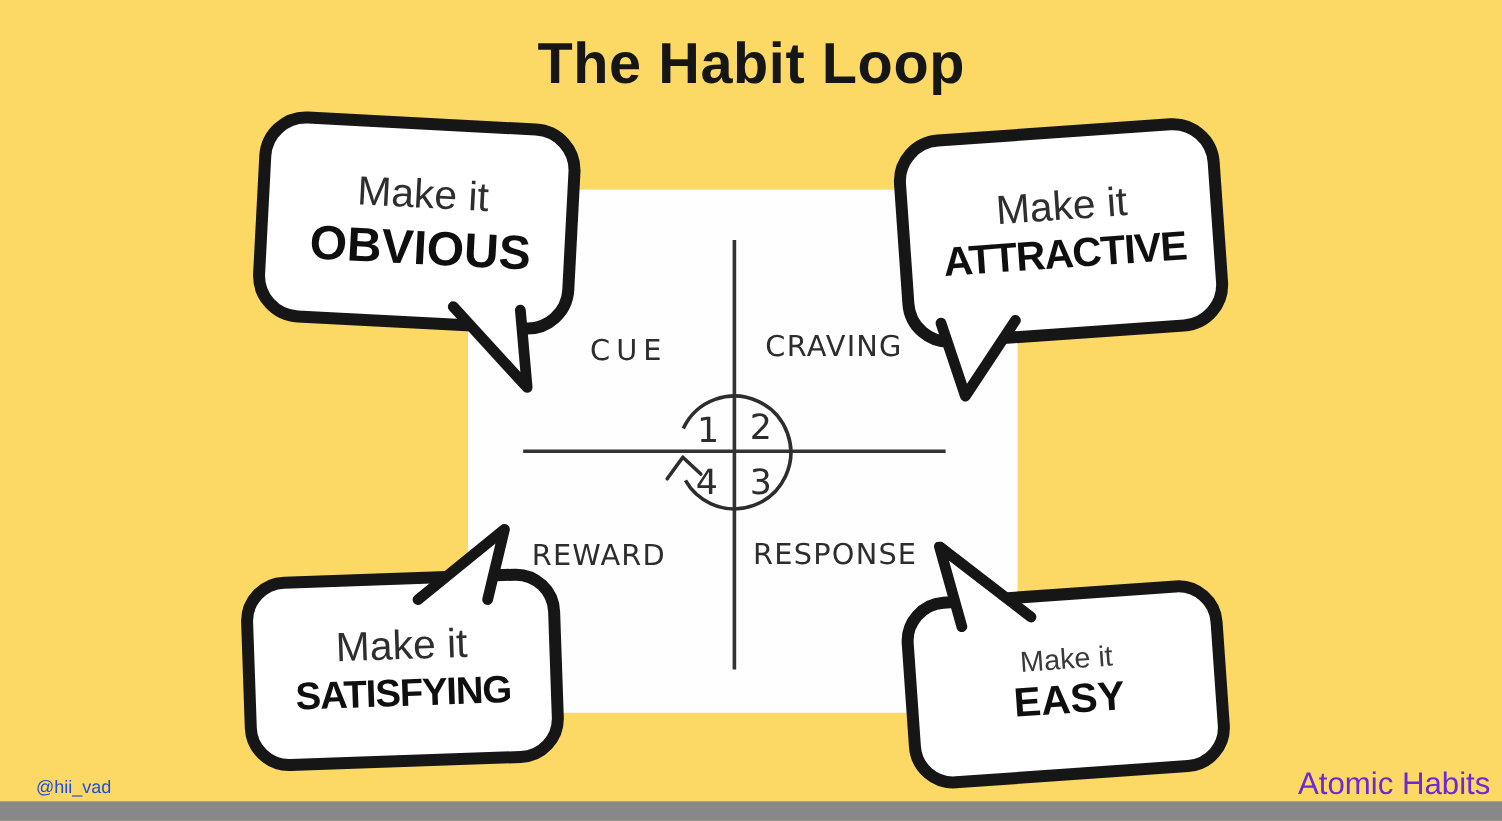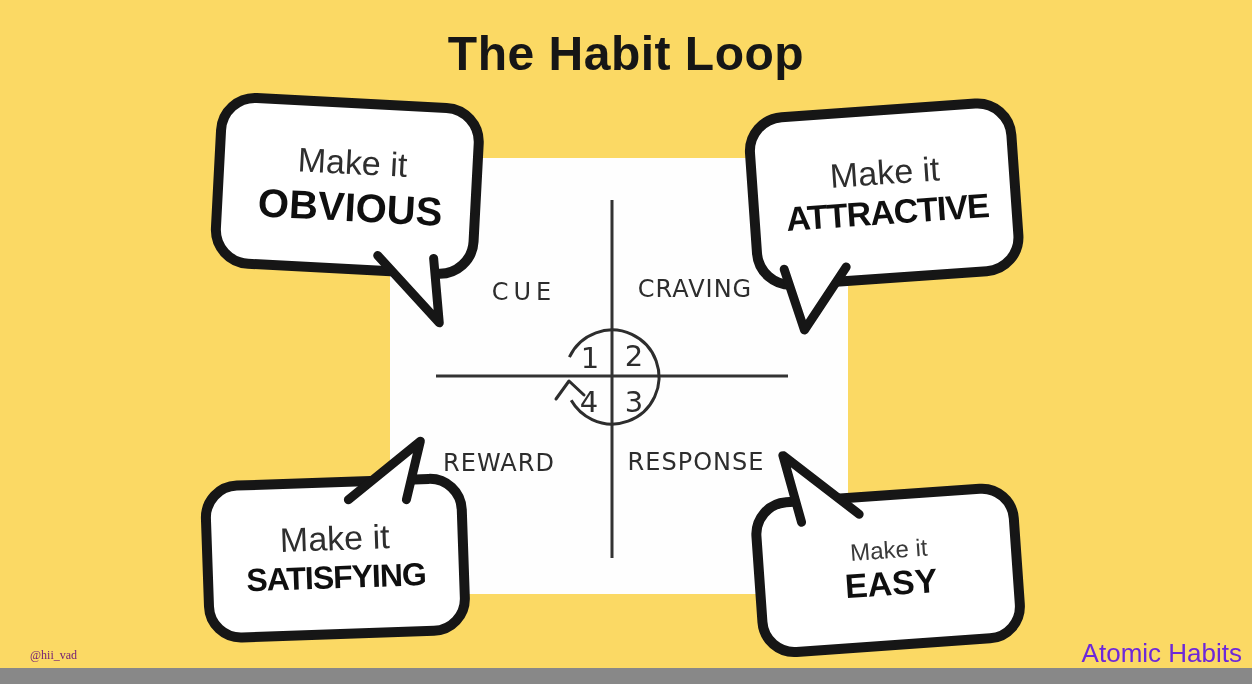--- a/index.html
+++ b/index.html
@@ -42,21 +42,21 @@
   .b-satisfying .key-word{ font-size:32px; letter-spacing:-1px; }
   .b-easy      { left:748px; top:444px; width:288px; height:220px; transform:rotate(-4deg); }
   .b-easy      .bubble-text{ left:16px; top:56px; width:250px; height:140px; }
   .b-easy      .make-it{ font-size:24px; color:#3a3a3a; }
   .b-easy      .key-word{ font-size:34px; }
   .bubble-body{ fill:#FFFFFF; stroke:#161616; stroke-width:10; }
   .bubble-tail{ fill:#FFFFFF; stroke:#161616; stroke-width:9;
                 stroke-linejoin:round; stroke-linecap:round; }
   .watermark{
     position:absolute; left:30px; top:648px;
-    font-size:12px; color:#701a75;font-family:Liberation Serif, serif;
+    font-size:15px; color:#1d4ed8;
   }
   .credit{
     position:absolute; right:10px; top:638px;
     font-size:26px; color:#6d28d9;
   }
 </style>
 </head>
 <body>
 
 <div class="stage">

